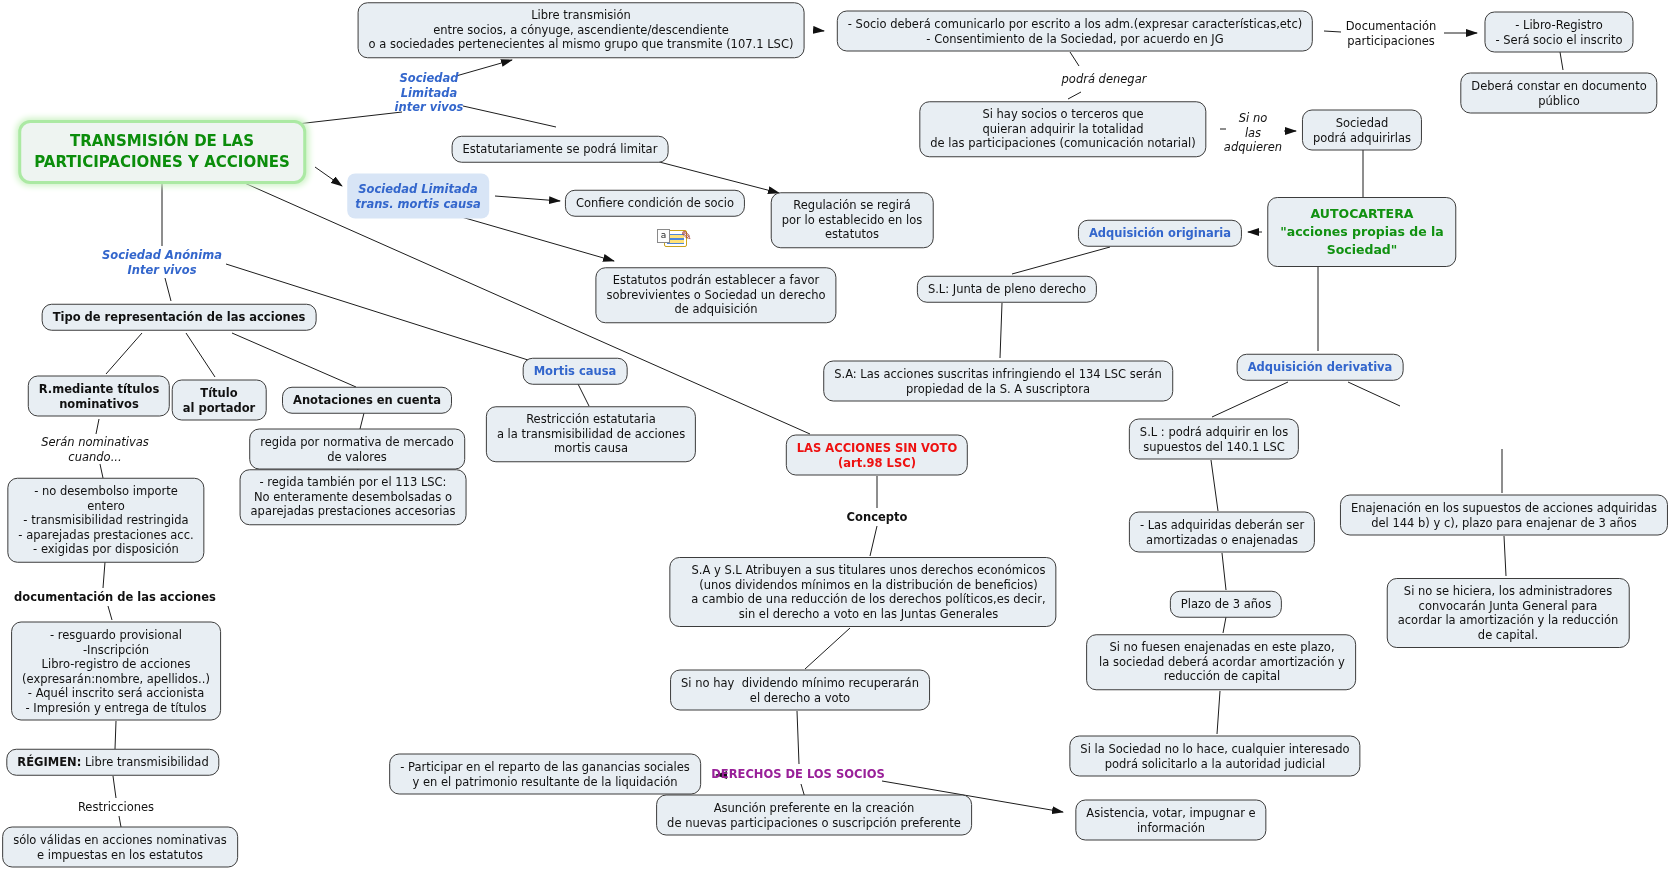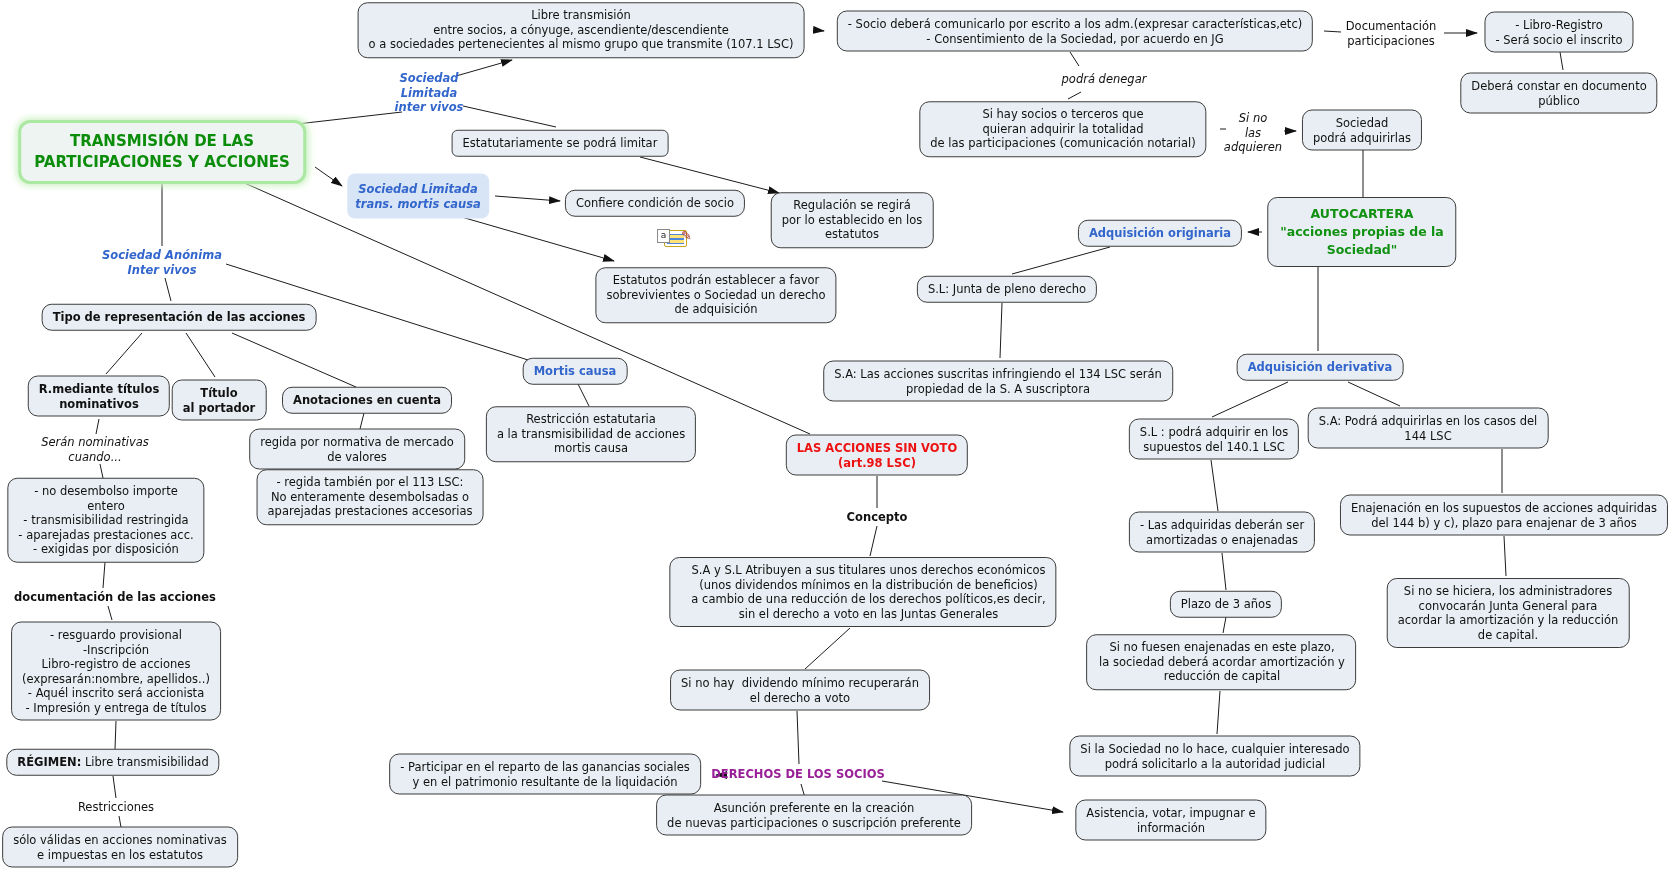--- a/index.html
+++ b/index.html
@@ -113,21 +113,21 @@
 - Consentimiento de la Sociedad, por acuerdo en JG</div>
     <div class="node box" style="left: 1559px; top: 93px;">Deberá constar en documento
 público</div>
     <div class="node box" style="left: 1559px; top: 32px;">- Libro-Registro
 - Será socio el inscrito</div>
     <div class="node box" style="left: 1063px; top: 129px;">Si hay socios o terceros que
 quieran adquirir la totalidad
 de las participaciones (comunicación notarial)</div>
     <div class="node box" style="left: 1362px; top: 130px;">Sociedad
 podrá adquirirlas</div>
-    <div class="node box" style="left: 560px; top: 143px; border-radius: 6px;">Estatutariamente se podrá limitar</div>
+    <div class="node box" style="left: 560px; top: 149px;">Estatutariamente se podrá limitar</div>
     <div class="node box" style="left: 655px; top: 203px;">Confiere condición de socio</div>
     <div class="node box-highlight" style="left: 418px; top: 196px;">Sociedad Limitada
 trans. mortis causa</div>
     <div class="node box" style="left: 852px; top: 220px;">Regulación se regirá
 por lo establecido en los
 estatutos</div>
     <div class="node box-green" style="left: 1362px; top: 232px;">AUTOCARTERA
 "acciones propias de la
 Sociedad"</div>
     <div class="node box-blue" style="left: 1160px; top: 233px;">Adquisición originaria</div>
@@ -143,37 +143,35 @@
     <div class="node box" style="left: 998px; top: 381px;">S.A: Las acciones suscritas infringiendo el 134 LSC serán
 propiedad de la S. A suscriptora</div>
     <div class="node box-blue" style="left: 575px; top: 371px;">Mortis causa</div>
     <div class="node box-bold" style="left: 99px; top: 396px;">R.mediante títulos
 nominativos</div>
     <div class="node box-bold" style="left: 219px; top: 400px;">Título
 al portador</div>
     <div class="node box-bold" style="left: 367px; top: 400px;">Anotaciones en cuenta</div>
     <div class="node box" style="left: 1214px; top: 439px;">S.L : podrá adquirir en los
 supuestos del 140.1 LSC</div>
-    <div class="node box" style="left: 1428px; top: 428px;">S.A: Podrá adquirirlas en los casos del
-144 LSC</div>
     <div class="node box" style="left: 591px; top: 434px;">Restricción estatutaria
 a la transmisibilidad de acciones
 mortis causa</div>
     <div class="node box-red" style="left: 877px; top: 455px;">LAS ACCIONES SIN VOTO
 (art.98 LSC)</div>
     <div class="node label label-blue" style="left: 162px; top: 262px;">Sociedad Anónima
 Inter vivos</div>
     <div class="node box" style="left: 357px; top: 449px;">regida por normativa de mercado
 de valores</div>
     <div class="node box" style="left: 106px; top: 520px;">- no desembolso importe
 entero
 - transmisibilidad restringida
 - aparejadas prestaciones acc.
 - exigidas por disposición</div>
-    <div class="node box" style="left: 370px; top: 497px;">- regida también por el 113 LSC:
+    <div class="node box" style="left: 353px; top: 497px;">- regida también por el 113 LSC:
 No enteramente desembolsadas o
 aparejadas prestaciones accesorias</div>
     <div class="node box" style="left: 1504px; top: 515px;">Enajenación en los supuestos de acciones adquiridas
 del 144 b) y c), plazo para enajenar de 3 años</div>
     <div class="node box" style="left: 1222px; top: 532px;">- Las adquiridas deberán ser
 amortizadas o enajenadas</div>
     <div class="node label label-bold" style="left: 877px; top: 517px;">Concepto</div>
     <div class="node box" style="left: 863px; top: 592px; padding-left: 21px;">S.A y S.L Atribuyen a sus titulares unos derechos económicos
 (unos dividendos mínimos en la distribución de beneficios)
 a cambio de una reducción de los derechos políticos,es decir,

